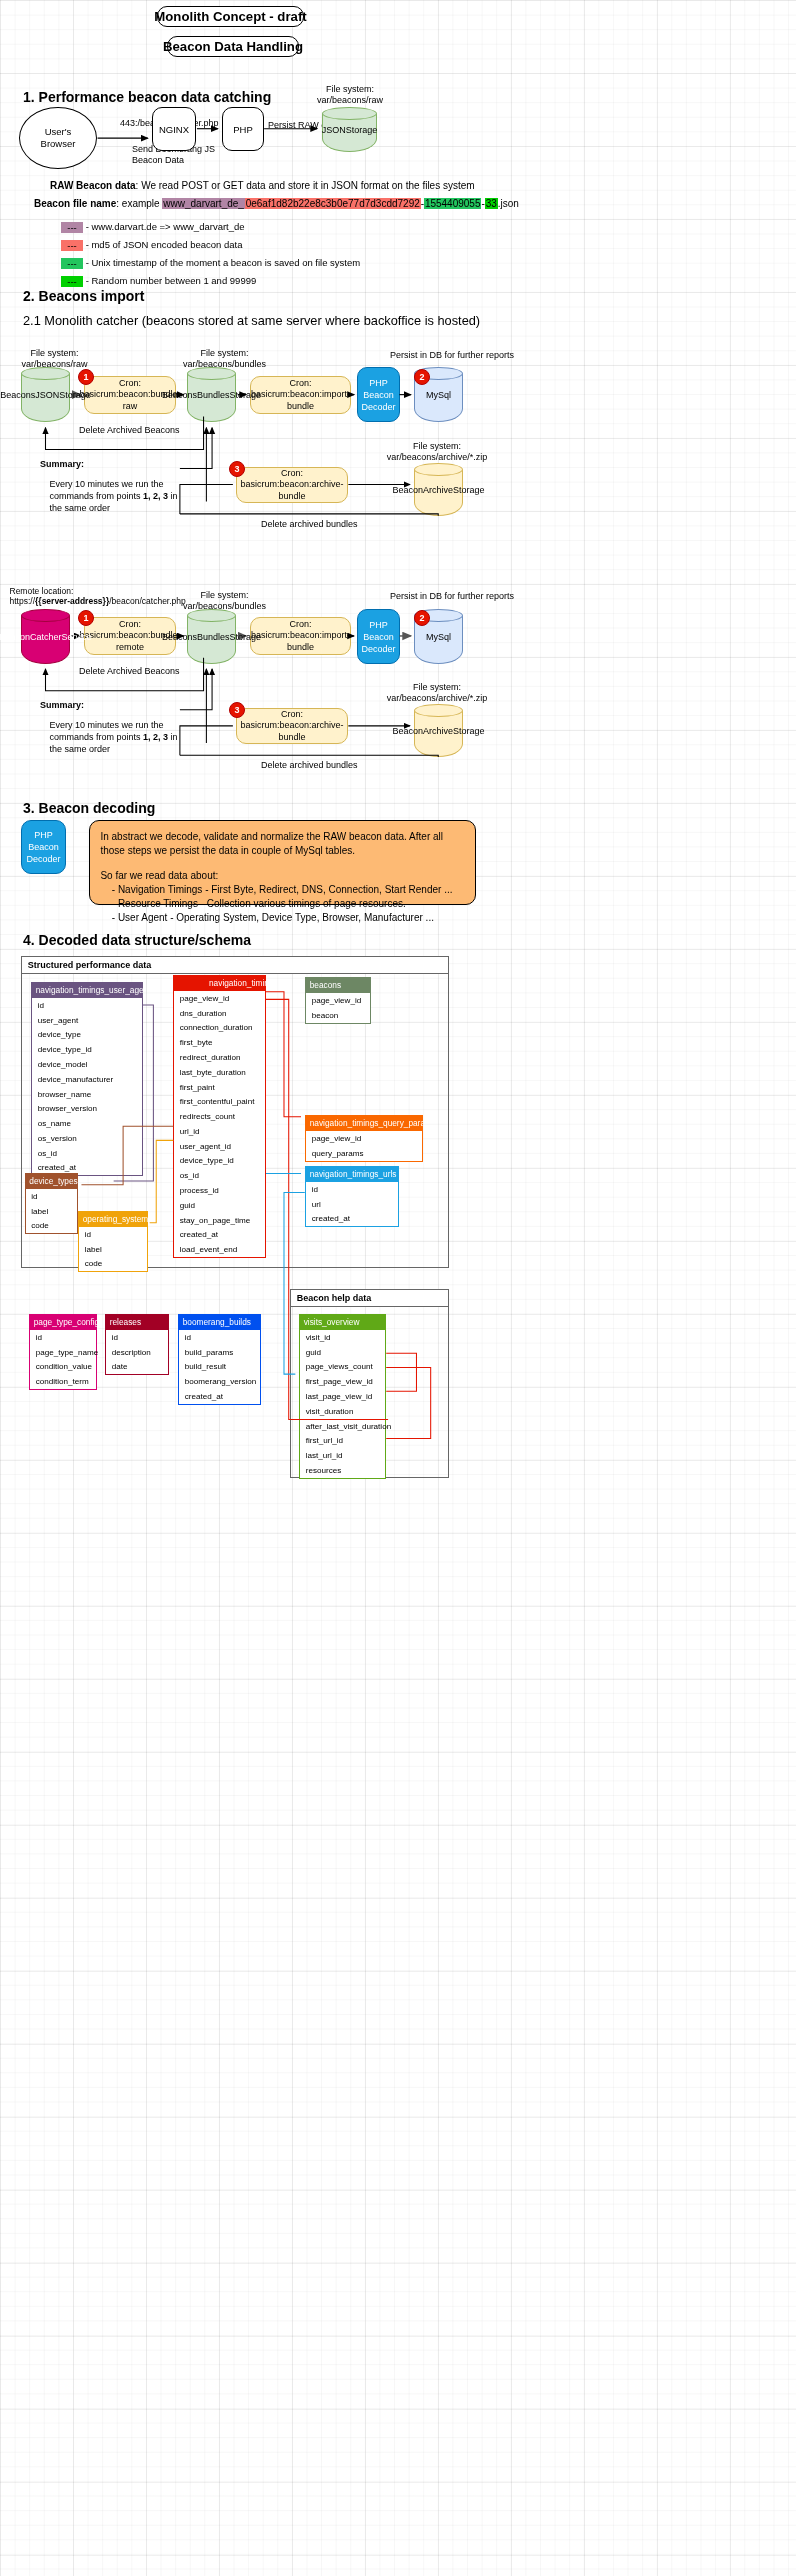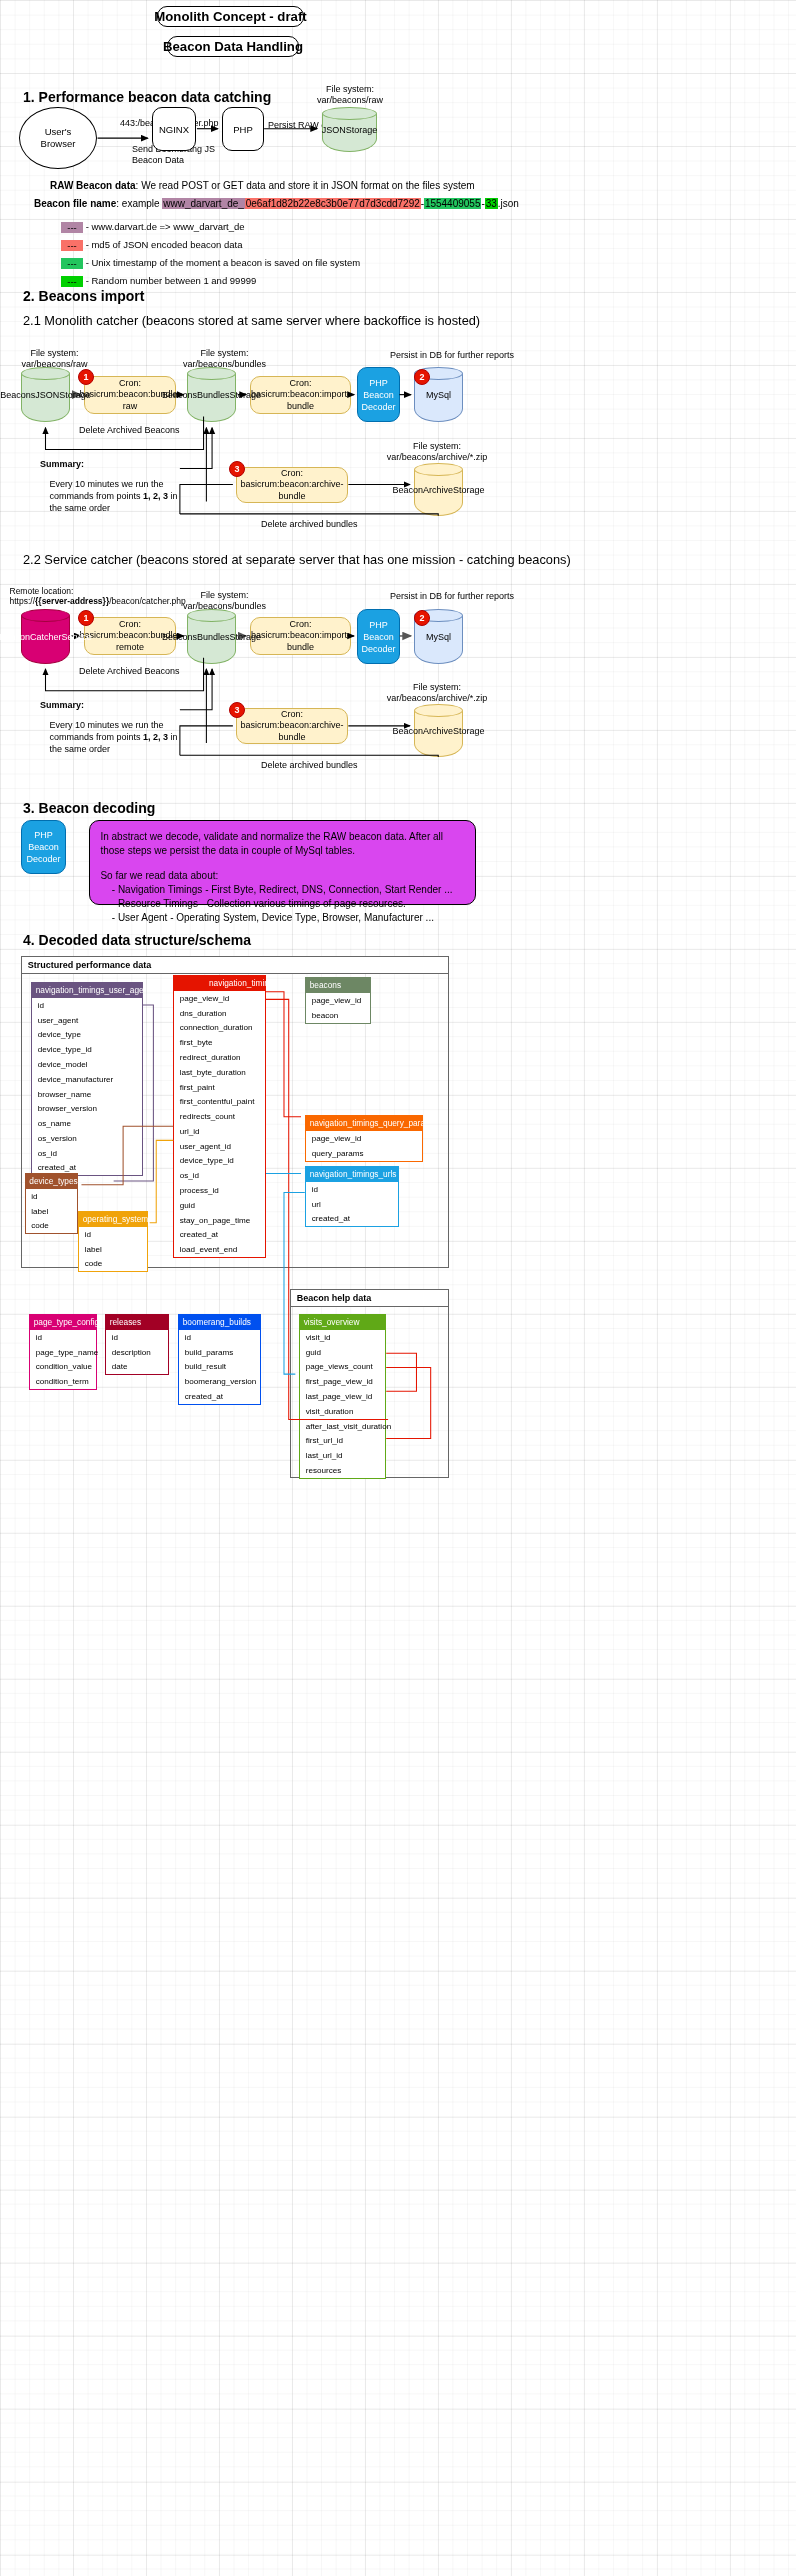--- a/index.html
+++ b/index.html
@@ -95,21 +95,21 @@
   .hl { padding:0 0.9px; }
   .hl-purple { background:#b185a5; }
   .hl-red    { background:#f97168; }
   .hl-teal   { background:#22c55e; }
   .hl-green  { background:#00d000; }
   .chip {
     display:inline-block; width:22px; text-align:center;
     font-size:9.5px; line-height:11.4px; vertical-align:middle;
   }
 
-  .txtbox { border:0.9px solid #000; background:#d946ef; font-size:10px; line-height:14px; padding:8.5px 10.4px; }
+  .txtbox { border:0.9px solid #000; background:#fdba74; font-size:10px; line-height:14px; padding:8.5px 10.4px; }
 
   
   .ertable { position:absolute; background:#fff; font-size:8.1px; }
   .ertable .hd {
     color:#fff; padding:2.8px 4.7px; font-size:8.3px; line-height:10.4px;
     white-space:nowrap; overflow:hidden;
   }
   .ertable .bd { border:0.9px solid; border-top:none; }
   .ertable .bd div { padding:1.9px 5.7px; line-height:11px; white-space:nowrap; }
 
@@ -277,21 +277,20 @@
       <div class="top"></div>
     <div class="lbl">
       <div>Beacon</div>
       <div>Archive</div>
       <div>Storage</div>
     </div>
   </div>
 
   <div class="abs lbl-free" style="left:261px;top:519px;">Delete archived bundles</div>
 
-  <div class="abs h-sub" style="left:23px;top:552px;">2.2 Service catcher (beacons stored at separate server that has one mission - catching beacons)</div>
 
   <div class="abs tiny" style="left:9.5px;top:586px;width:189px;">
     <div>Remote location:</div>
     <div><span>https://</span><b>{{server-address}}</b><span>/beacon/catcher.php</span></div>
   </div>
   <div class="abs small" style="left:170px;top:590px;width:109px;">
     <div>File system:</div>
     <div>var/beacons/bundles</div>
   </div>
   <div class="abs small" style="left:367px;top:591px;width:170px;">Persist in DB for further reports</div>

